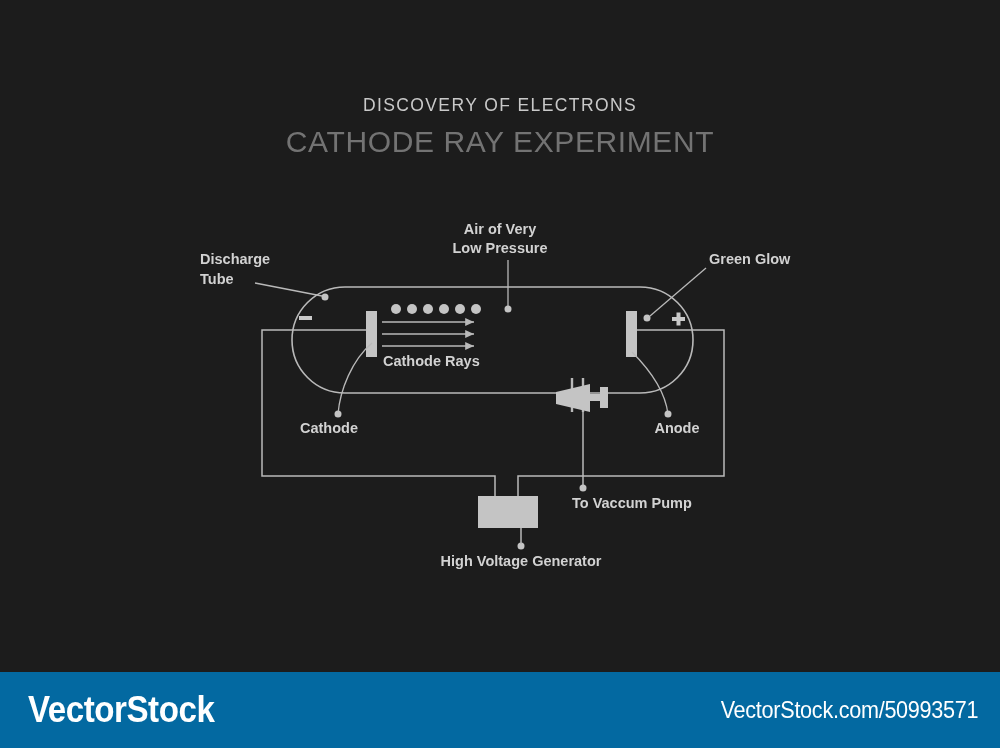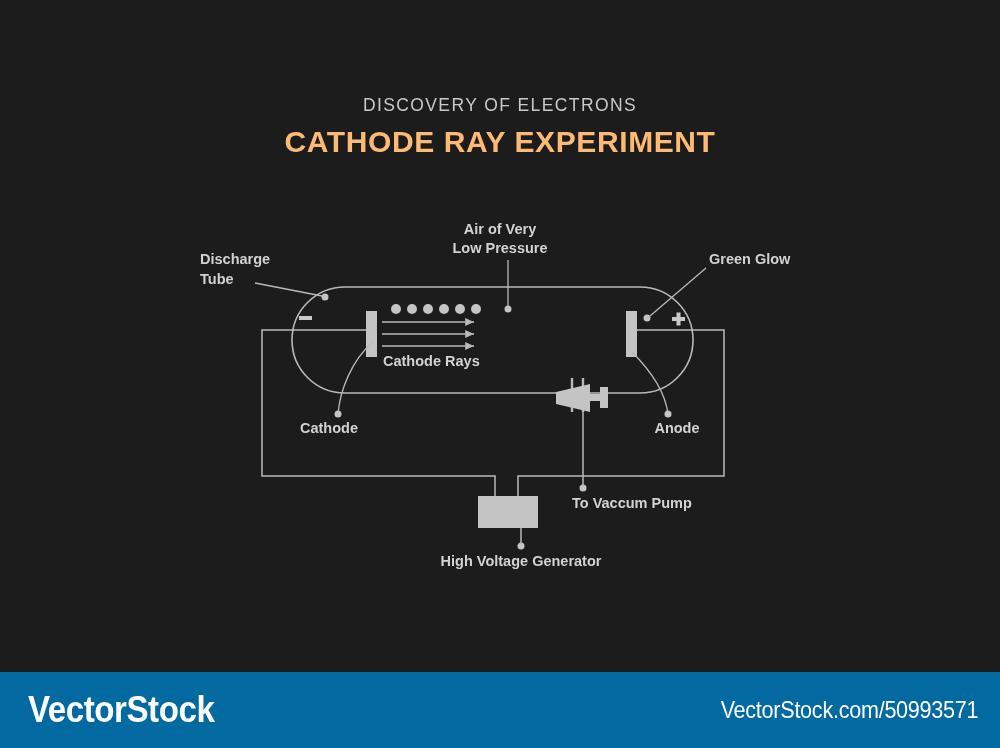--- a/index.html
+++ b/index.html
@@ -37,22 +37,22 @@
   #supertitle {
     font-size: 17.5px;
     letter-spacing: 1.4px;
     color: #c9c9c9;
     font-weight: 400;
   }
   #maintitle {
     margin-top: 9px;
     font-size: 30px;
     letter-spacing: 0.6px;
-    color: #fdba74;
-    font-weight: bold;
+    color: #737373;
+    font-weight: normal;
   }
   #diagram {
     position: absolute;
     left: 0;
     top: 0;
     width: 1000px;
     height: 672px;
   }
   .lbl {
     font-size: 14.5px;

